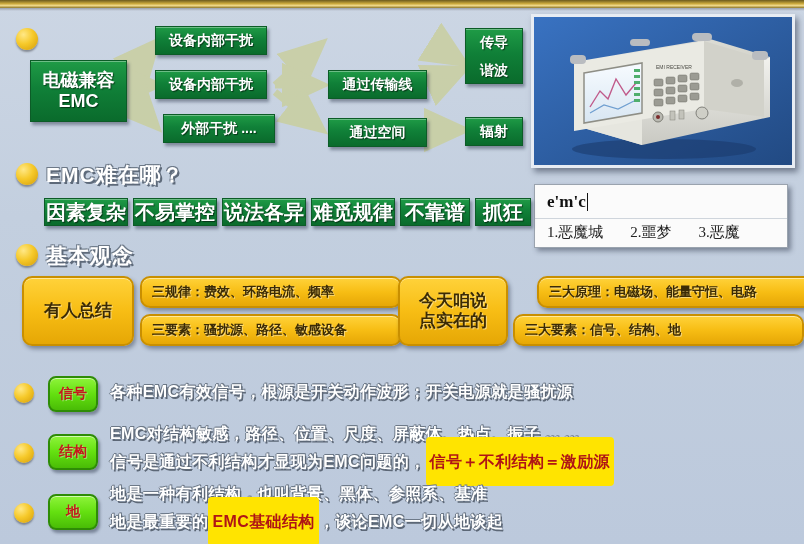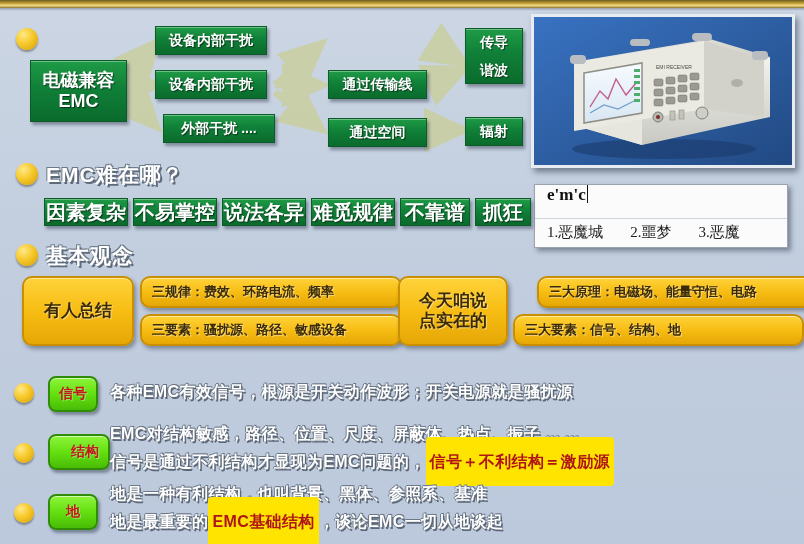--- a/index.html
+++ b/index.html
@@ -72,21 +72,21 @@
   .photo{position:absolute;left:531px;top:14px;width:258px;height:148px;
     background:#2f5fa8;border:3px solid #e7ecf3;
     box-shadow:3px 4px 6px rgba(30,40,60,.5);overflow:hidden;}
   .photo svg{display:block;}
 
   
   .ime{position:absolute;left:534px;top:184px;width:252px;height:62px;
     background:#fbfbfb;border:1px solid #9aa3ae;
     box-shadow:3px 3px 5px rgba(30,40,60,.45);}
   .ime-input{position:absolute;left:0;top:0;width:252px;height:34px;
-    border-bottom:1px solid #cfd5dc;display:flex;align-items:flex-start;
+    border-bottom:1px solid #cfd5dc;display:flex;align-items:center;
     padding-left:12px;box-sizing:border-box;
     font-size:17px;font-weight:bold;color:#111;font-family:"Liberation Serif",serif;}
   .caret{display:inline-block;width:1px;height:18px;background:#111;margin-left:1px;}
   .ime-cands{position:absolute;left:0;top:34px;width:252px;height:27px;
     display:flex;align-items:center;gap:27px;padding-left:12px;box-sizing:border-box;
     font-size:15px;color:#222;font-family:"Liberation Serif",serif;}
 
   .arrowlayer{position:absolute;left:0;top:0;width:804px;height:544px;pointer-events:none;}
 </style>
 </head>
@@ -287,21 +287,21 @@
 
   <div class="bullet" style="left:14px;top:383px;width:20px;height:20px;"></div>
   <div class="badge" style="left:48px;top:376px;">
     <span>信号</span>
   </div>
   <div class="btext" style="left:110px;top:382px;">
     <span>各种EMC有效信号，根源是开关动作波形；开关电源就是骚扰源</span>
   </div>
 
   <div class="bullet" style="left:14px;top:443px;width:20px;height:20px;"></div>
-  <div class="badge" style="left:48px;top:434px;padding-left:12px;">
+  <div class="badge" style="left:48px;top:434px;">
     <span>结构</span>
   </div>
   <div class="btext" style="left:110px;top:424px;">
     <span>EMC对结构敏感，路径、位置、尺度、屏蔽体、热点、振子 ... ...</span>
   </div>
   <div class="btext" style="left:110px;top:452px;">
     <span>信号是通过不利结构才显现为EMC问题的，</span><span class="hl">信号＋不利结构＝激励源</span>
   </div>
 
   <div class="bullet" style="left:14px;top:503px;width:20px;height:20px;"></div>

